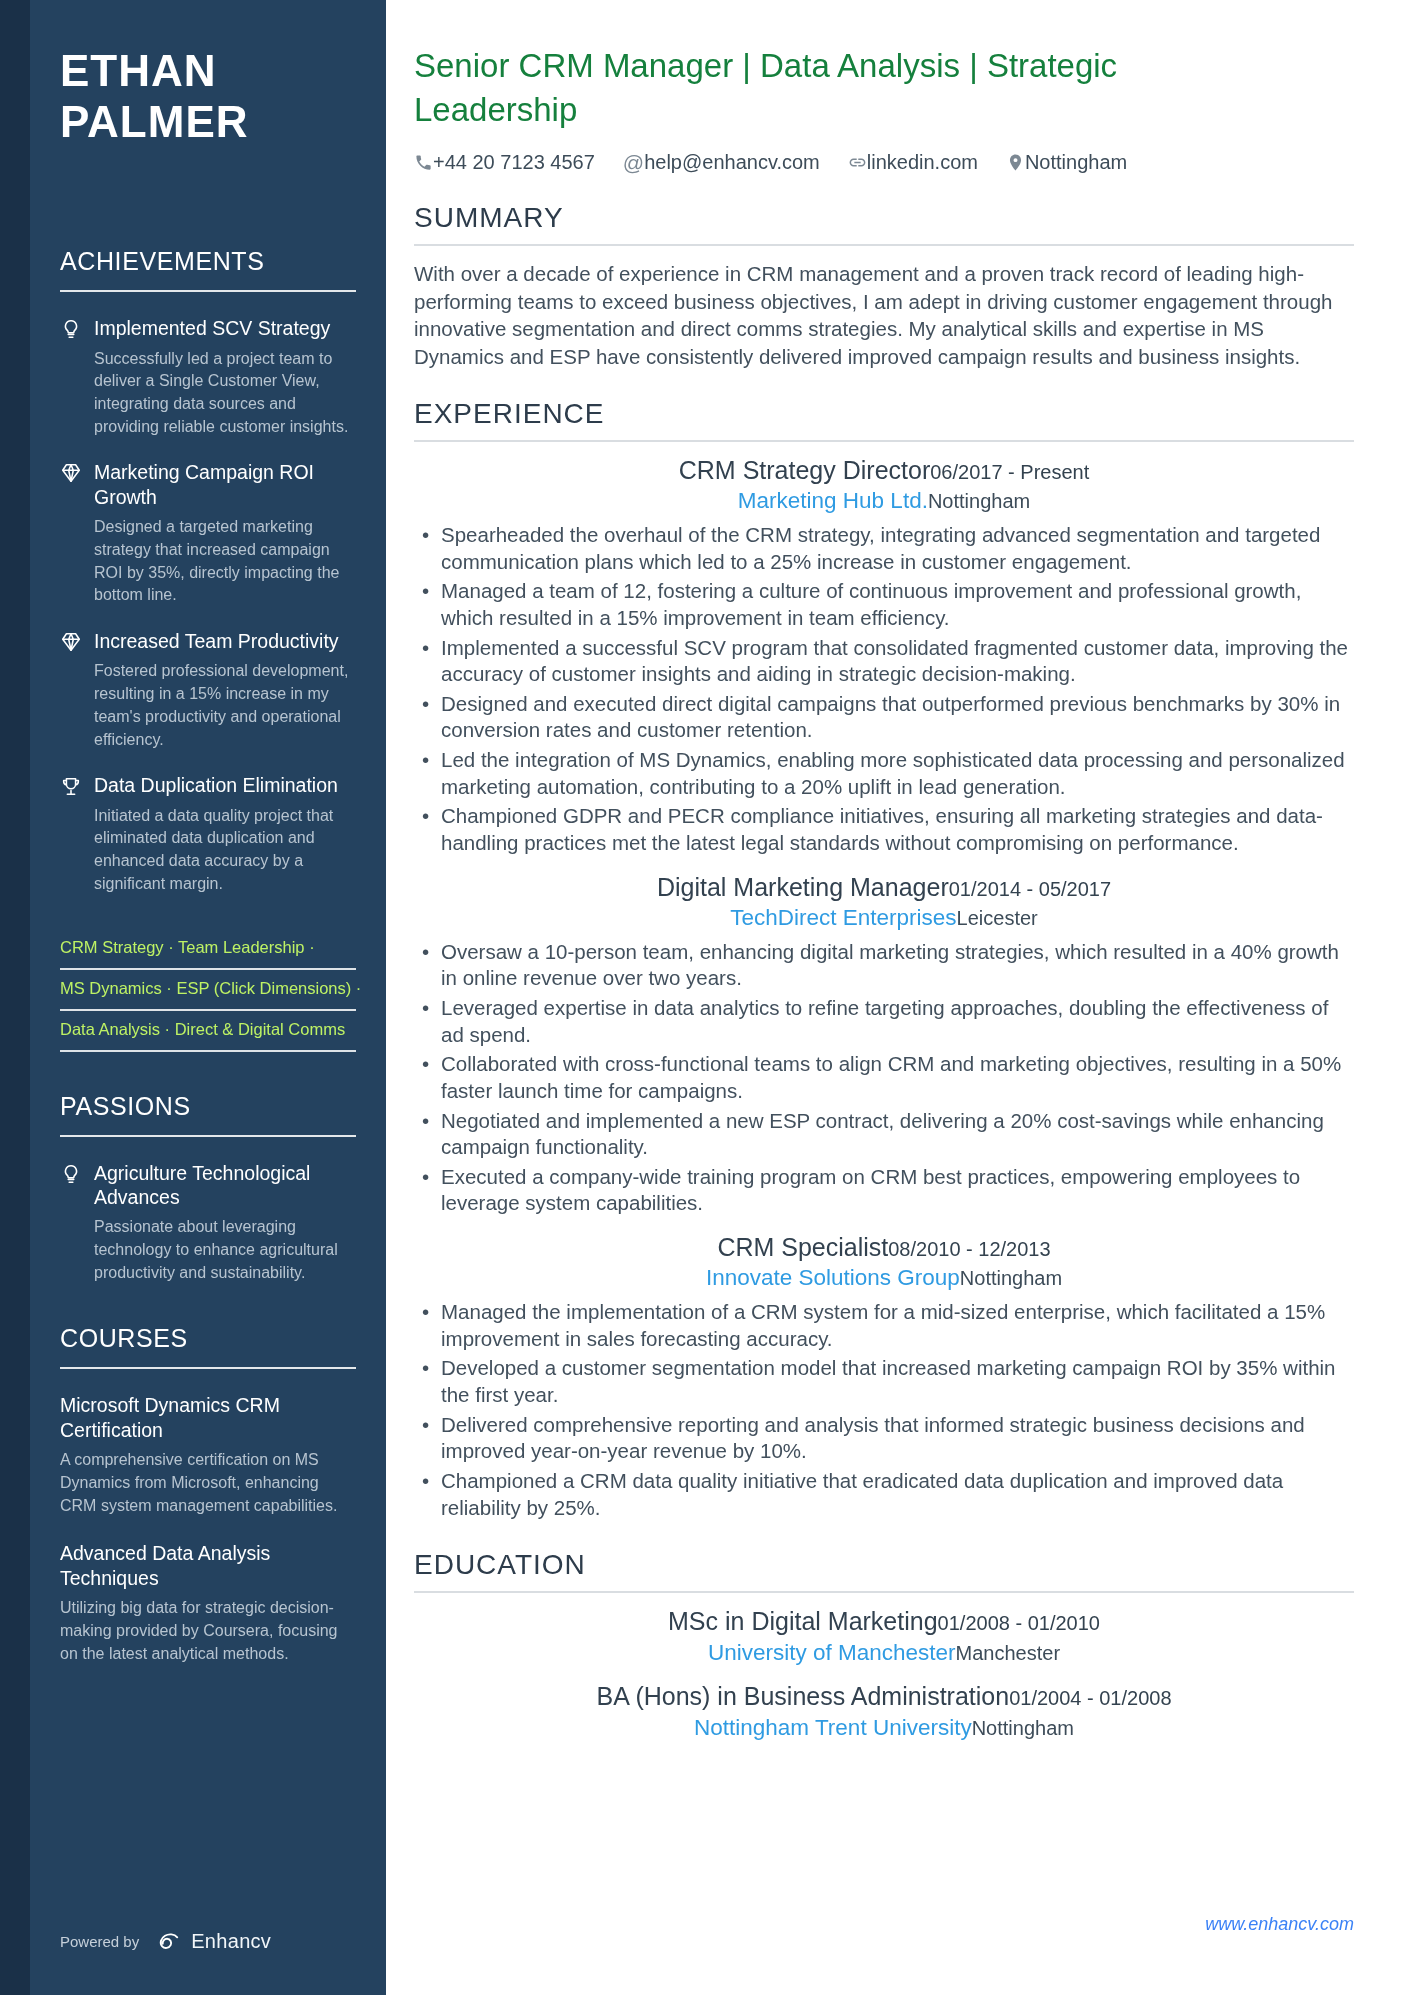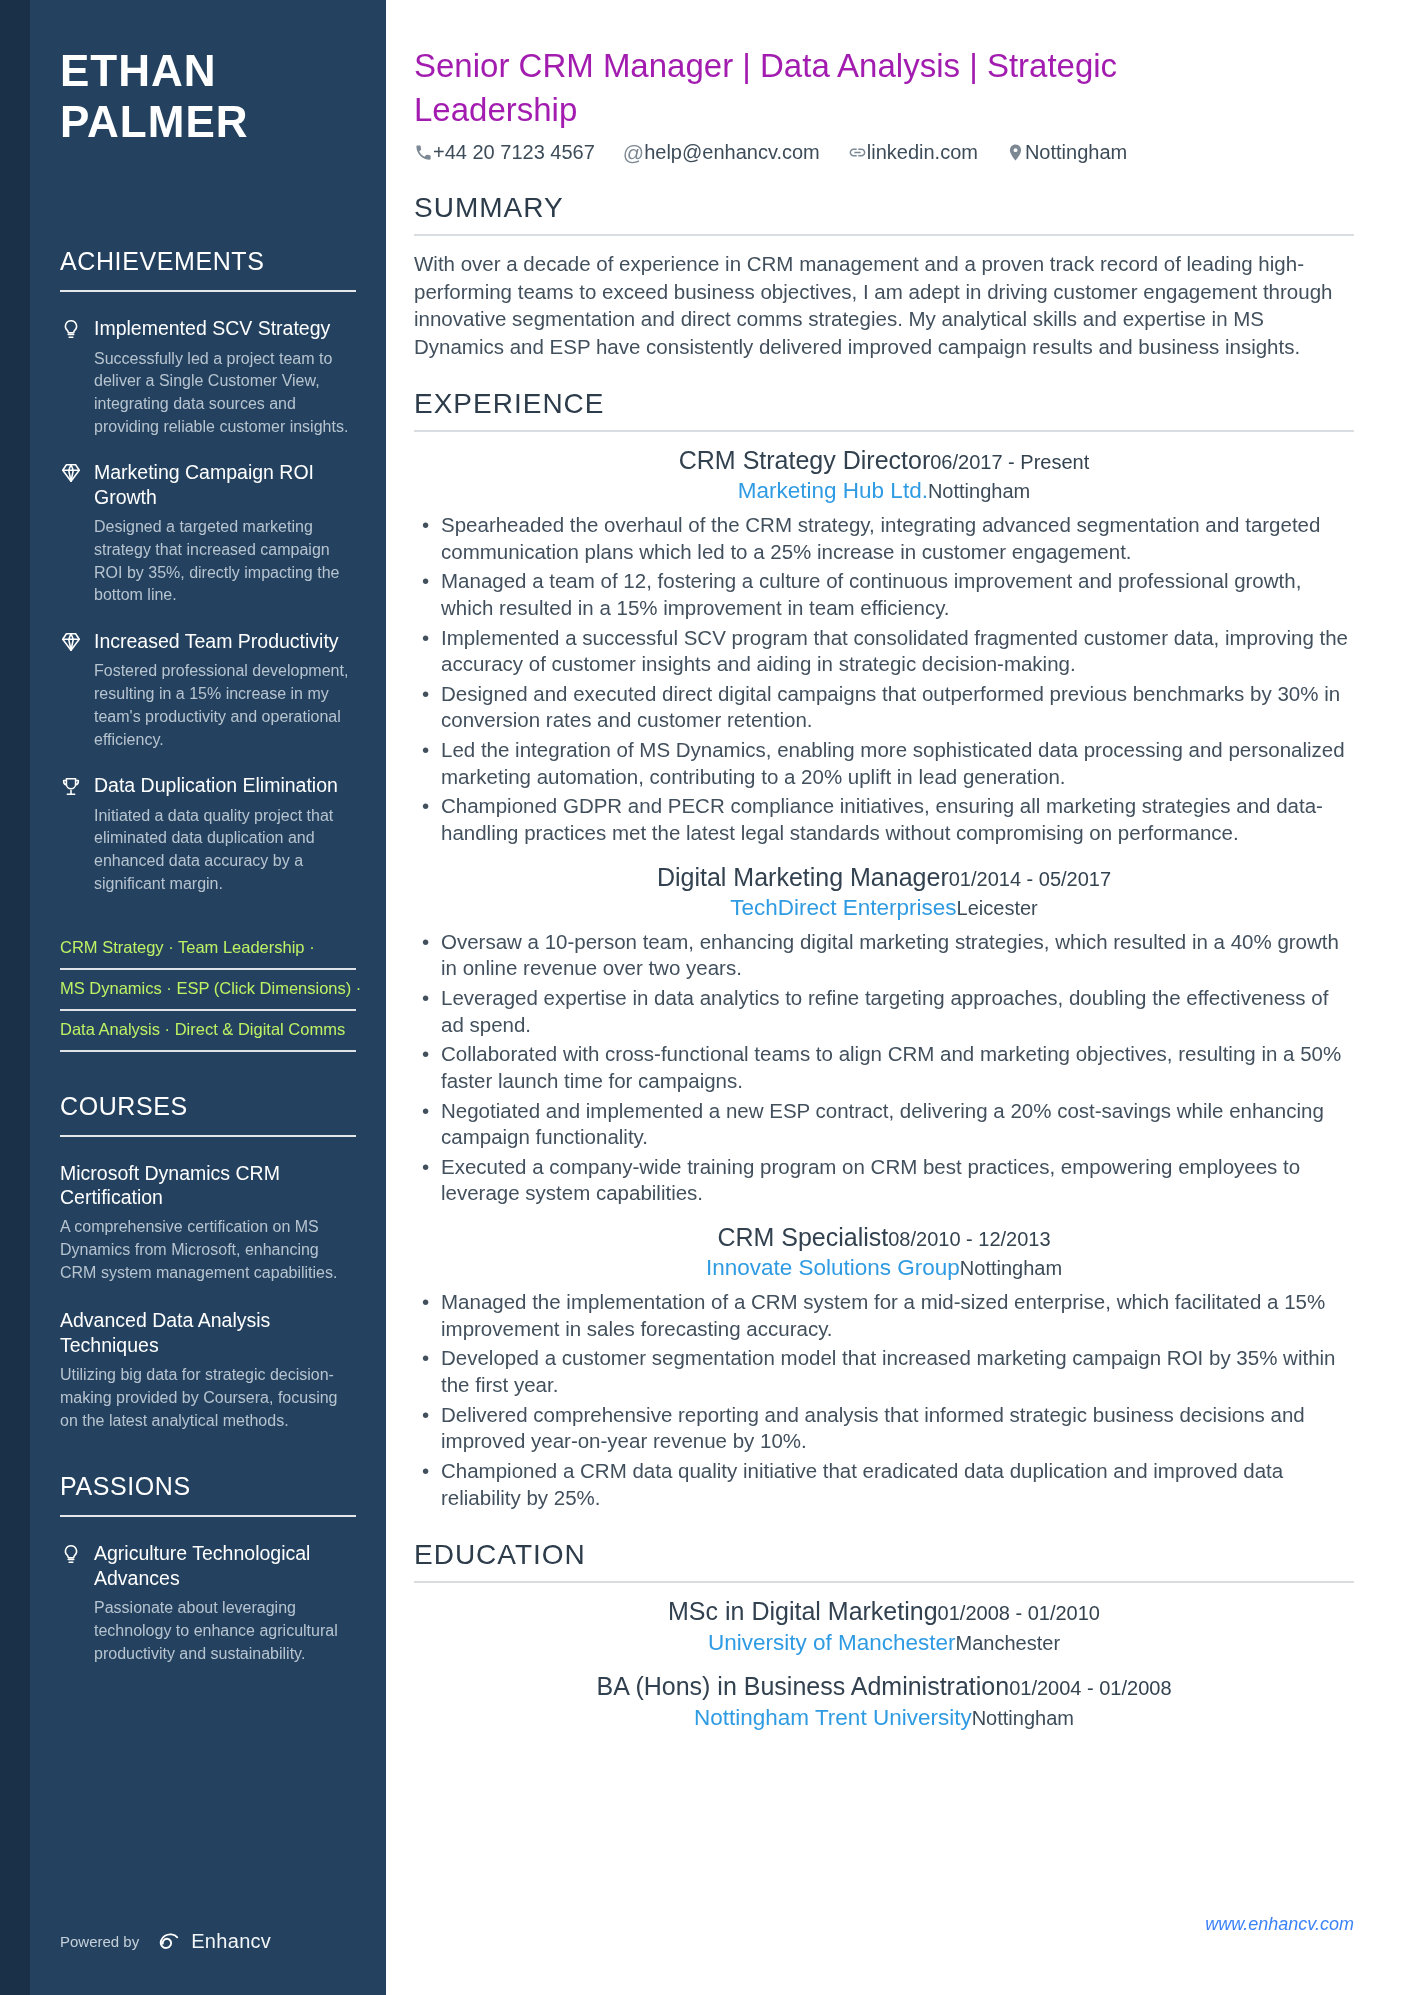--- a/index.html
+++ b/index.html
@@ -52,22 +52,22 @@
   .brand-logo { color:#ffffff; display:flex; align-items:center; }
   .brand-logo svg { width:32px; height:20px; display:block; }
   .brand-name { font-size:20px; font-weight:500; color:#f2f6f9; letter-spacing:0.3px; }
 
   
   .main {
     position:absolute; left:386px; top:0; right:0; bottom:0;
     padding:44px 56px 40px 28px; color:#42505d;
   }
   .headline {
-    color:#a21caf; font-size:33px; line-height:1.32; font-weight:500;
-    max-width:820px; margin-bottom:10px;
+    color:#15803d; font-size:33px; line-height:1.32; font-weight:500;
+    max-width:820px; margin-bottom:20px;
   }
   .contact-row { display:flex; align-items:center; gap:28px; margin-bottom:4px; }
   .contact-item { display:flex; align-items:center; font-size:20px; color:#3d4c59; }
   .contact-icon { color:#7c8893; display:flex; align-items:center; }
   .contact-icon svg { width:19px; height:19px; display:block; }
   .at-glyph { font-size:21px; color:#7c8893; line-height:1; }
 
   .main-heading {
     font-size:28px; font-weight:500; letter-spacing:1px; color:#2d3c4b;
     margin-top:28px; padding-bottom:10px; border-bottom:2px solid #d9dde1;
@@ -162,43 +162,43 @@
         </div>
       </section>
 
       <section class="side-section">
         <div class="skill-line">CRM Strategy · Team Leadership ·</div>
         <div class="skill-line">MS Dynamics · ESP (Click Dimensions) ·</div>
         <div class="skill-line">Data Analysis · Direct &amp; Digital Comms</div>
       </section>
 
       <section class="side-section">
+        <h2 class="side-heading">PASSIONS</h2>
+        <div class="side-item">
+          <span class="side-icon">
+            <svg viewBox="0 0 24 24" fill="none" stroke="currentColor" stroke-width="1.7" stroke-linecap="round" stroke-linejoin="round">
+                <path d="M9 18h6M10 21h4M12 3a6 6 0 0 0-4 10.5c.6.55 1 1.5 1 2.5h6c0-1 .4-1.95 1-2.5A6 6 0 0 0 12 3z"></path>
+              </svg>
+          </span>
+          <div class="side-item-body">
+            <div class="side-item-title">Agriculture Technological Advances</div>
+            <div class="side-item-desc">Passionate about leveraging technology to enhance agricultural productivity and sustainability.</div>
+          </div>
+        </div>
+      </section>
+
+      <section class="side-section">
         <h2 class="side-heading">COURSES</h2>
         <div class="course-item">
           <div class="course-title">Microsoft Dynamics CRM Certification</div>
           <div class="course-desc">A comprehensive certification on MS Dynamics from Microsoft, enhancing CRM system management capabilities.</div>
         </div>
         <div class="course-item">
           <div class="course-title">Advanced Data Analysis Techniques</div>
           <div class="course-desc">Utilizing big data for strategic decision-making provided by Coursera, focusing on the latest analytical methods.</div>
-        </div>
-      </section>
-
-      <section class="side-section">
-        <h2 class="side-heading">PASSIONS</h2>
-        <div class="side-item">
-          <span class="side-icon">
-            <svg viewBox="0 0 24 24" fill="none" stroke="currentColor" stroke-width="1.7" stroke-linecap="round" stroke-linejoin="round">
-                <path d="M9 18h6M10 21h4M12 3a6 6 0 0 0-4 10.5c.6.55 1 1.5 1 2.5h6c0-1 .4-1.95 1-2.5A6 6 0 0 0 12 3z"></path>
-              </svg>
-          </span>
-          <div class="side-item-body">
-            <div class="side-item-title">Agriculture Technological Advances</div>
-            <div class="side-item-desc">Passionate about leveraging technology to enhance agricultural productivity and sustainability.</div>
-          </div>
         </div>
       </section>
     </div>
 
     <div class="sidebar-footer">
       <span class="powered-by-label">Powered by</span>
       <span class="brand-logo">
         <svg viewBox="0 0 34 20" fill="none" stroke="currentColor" stroke-width="2" stroke-linecap="round">
             <path d="M30 5c-3-3.6-9-4-13-1.6C12.6 6 11 11.4 14 14.6c2.6 2.8 7.4 2 9-1.2 1.5-3-.3-6.8-3.8-6.8-3 0-5 2.4-4.6 5.2"></path>
           </svg>

